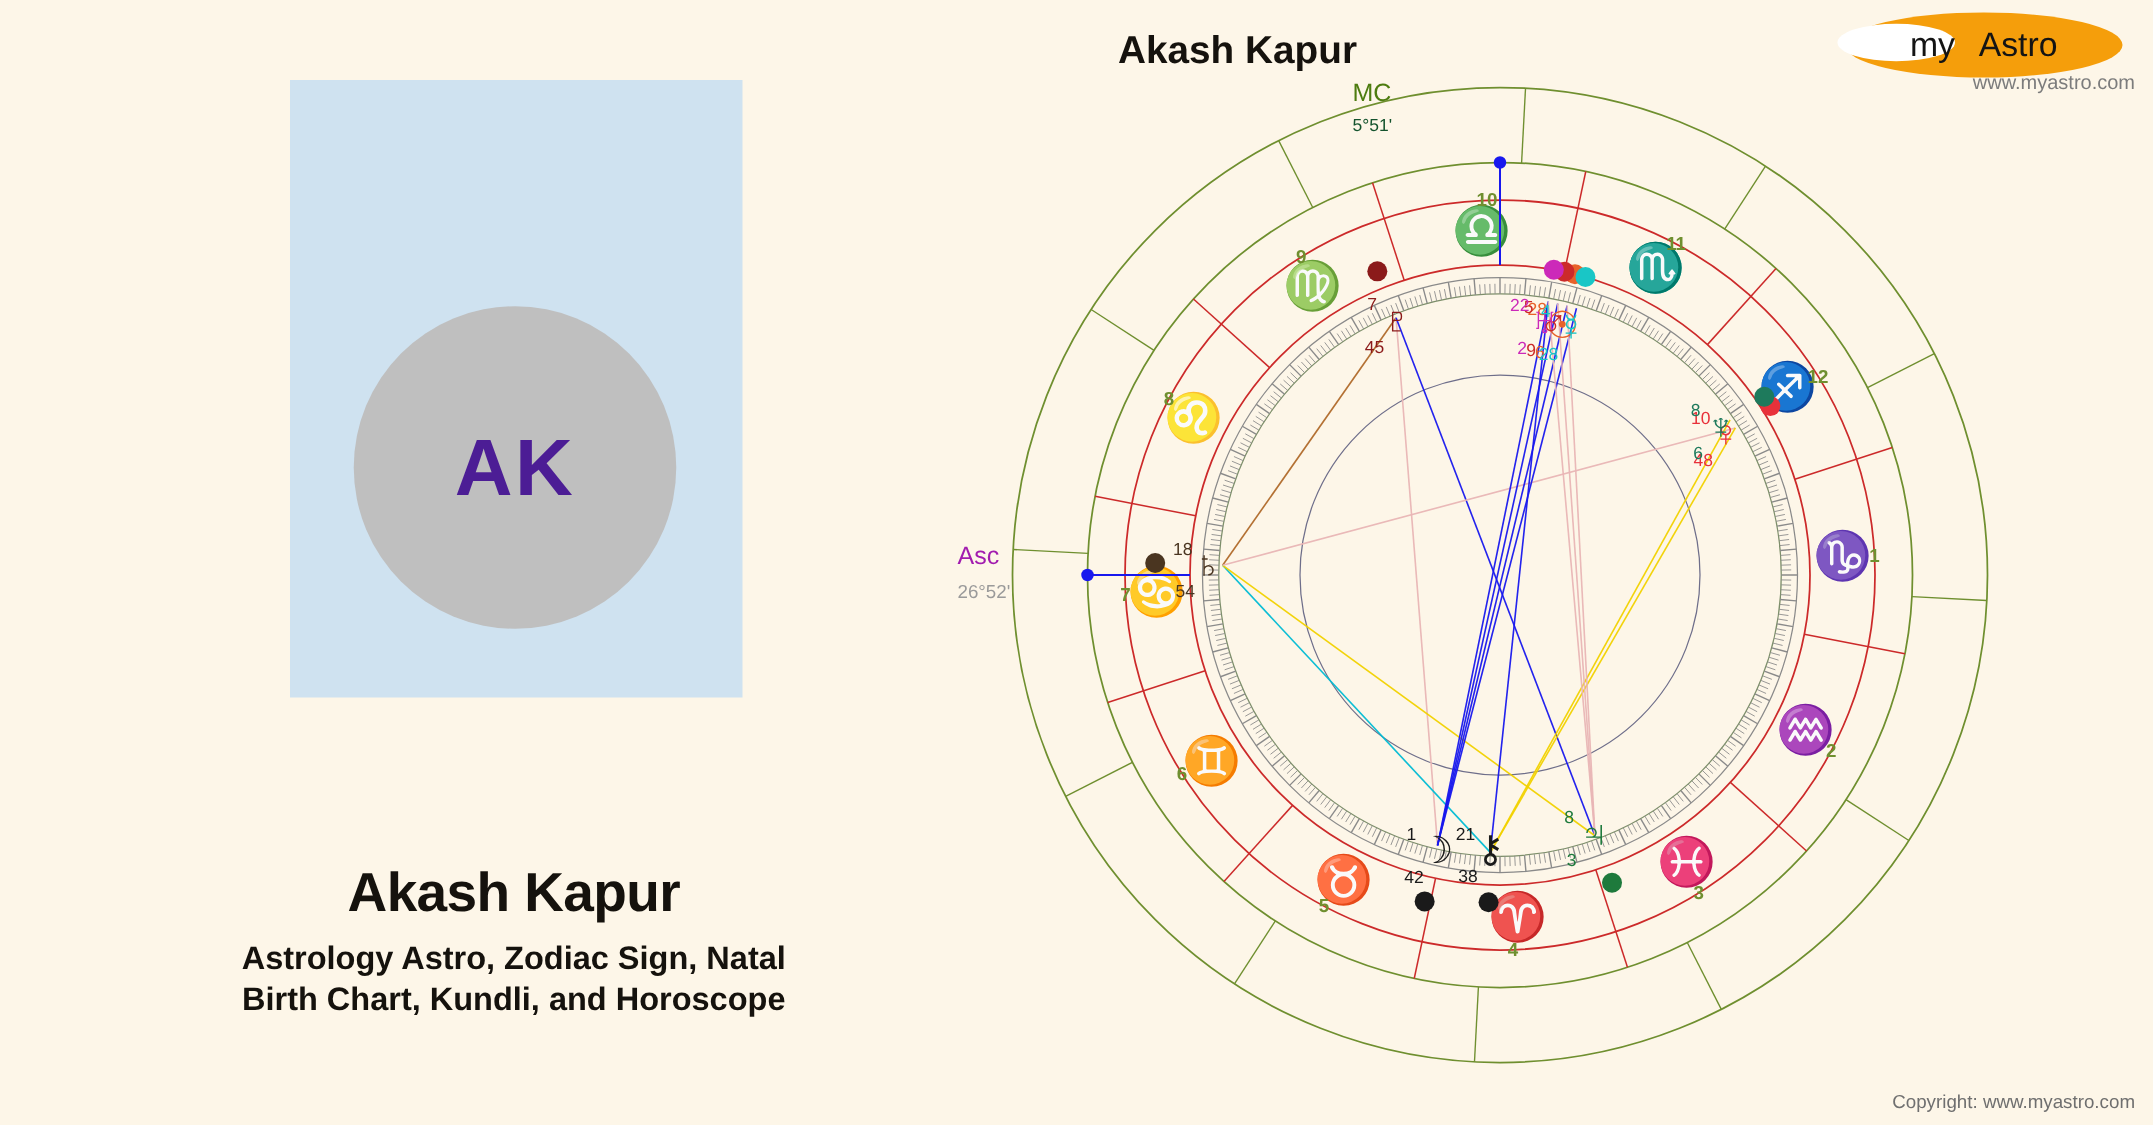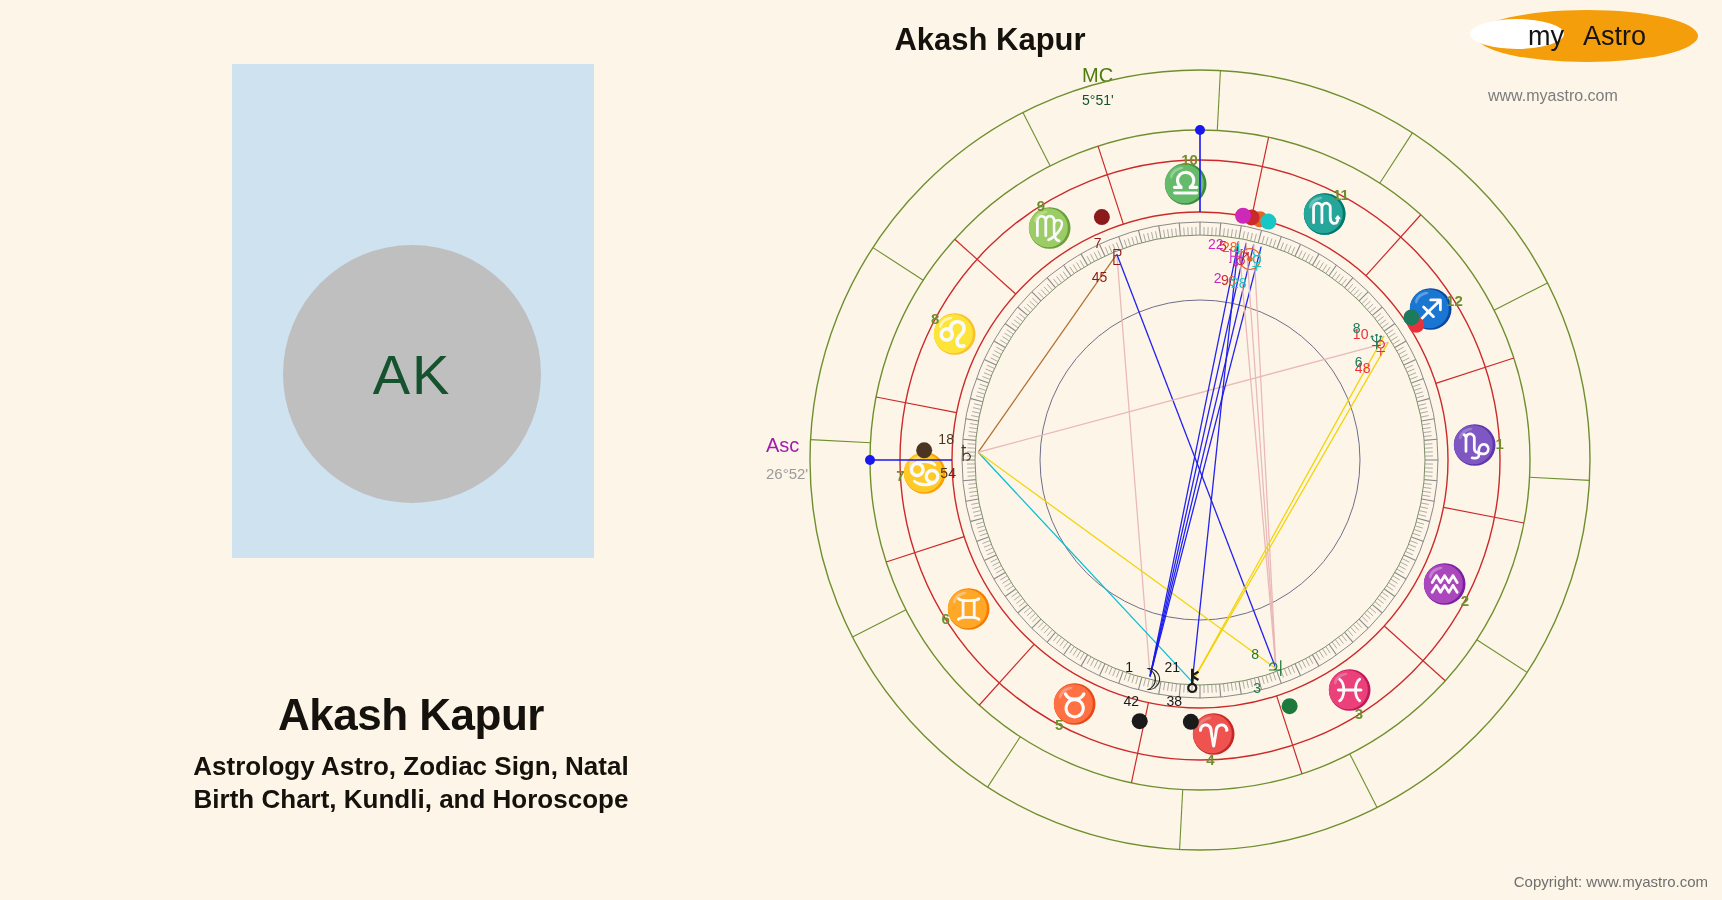--- a/index.html
+++ b/index.html
@@ -19,21 +19,21 @@
     position:absolute;left:232px;top:64px;width:362px;height:494px;
     background:#cfe2f0;
   }
   .avatar-circle{
     position:absolute;left:283px;top:245px;width:258px;height:258px;
     border-radius:50%;
     background:#bfbfbf;
     display:flex;align-items:center;justify-content:center;
   }
   .avatar-initials{
-    color:#14532d;font-size:56px;font-weight:normal;letter-spacing:2px;
+    color:#4c1d95;font-size:64px;font-weight:bold;letter-spacing:2px;
     font-family:"Liberation Sans", sans-serif;
   }
   .person-name{
     position:absolute;left:0;top:690px;width:822px;text-align:center;
     font-size:44px;font-weight:bold;color:#15120d;
     font-family:"Liberation Sans", sans-serif;
     letter-spacing:-0.5px;
   }
   .person-sub{
     position:absolute;left:0;top:750px;width:822px;text-align:center;
@@ -59,22 +59,22 @@
     background:#ffffff;border-radius:50%;
   }
   .logo-text{
     position:absolute;right:6px;top:2px;width:222px;height:52px;
     display:flex;align-items:center;justify-content:center;
     font-size:27px;color:#141414;font-family:"Liberation Sans", sans-serif;
   }
   .logo-text .my{font-weight:normal;}
   .logo-text .astro{font-weight:normal;margin-left:19px;}
   .logo-url{
-    position:absolute;right:14px;top:58px;width:220px;text-align:left;
-    font-size:16px;color:#7c7c7c;font-family:"Liberation Sans", sans-serif;margin-top:29px;
+    position:absolute;right:14px;top:58px;width:220px;text-align:right;
+    font-size:16px;color:#7c7c7c;font-family:"Liberation Sans", sans-serif;
   }
   .copyright{
     position:absolute;right:14px;bottom:10px;
     font-size:15px;color:#6f6f6f;font-family:"Liberation Sans", sans-serif;
   }
 
   
   .wheel-wrap{position:absolute;left:795px;top:62px;width:810px;height:800px;}
   svg.wheel{display:block;}
   text{font-family:"Liberation Sans", sans-serif;}

